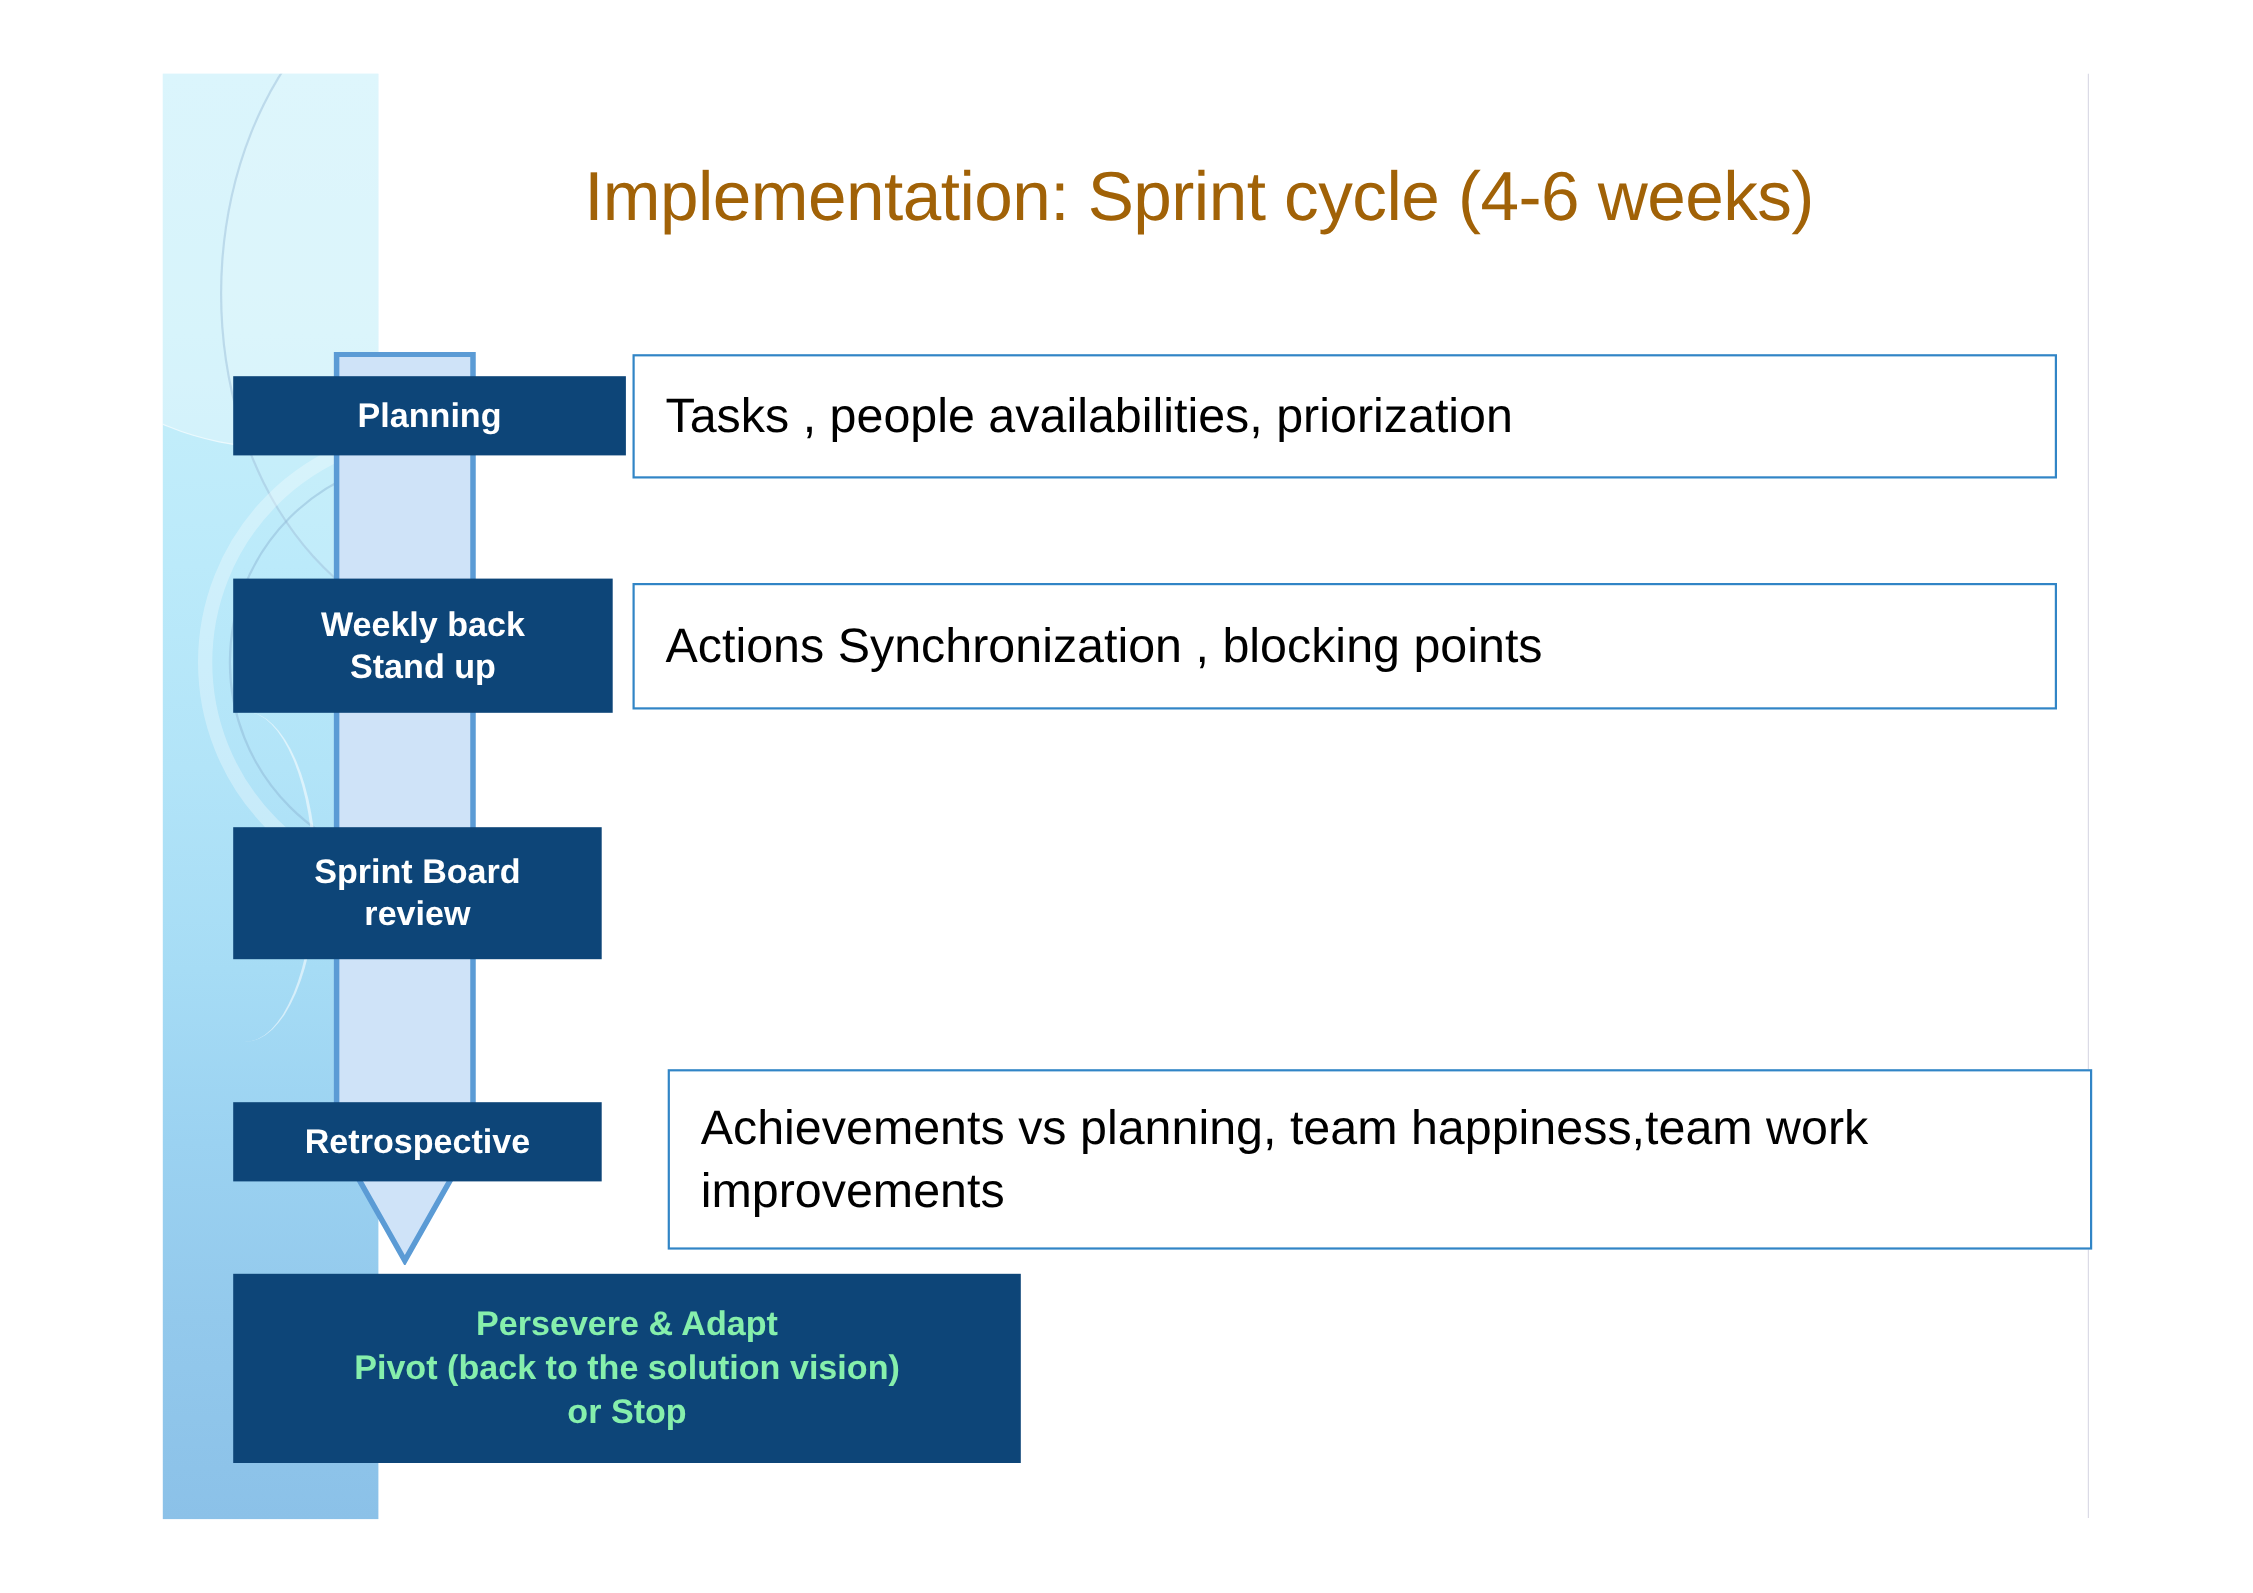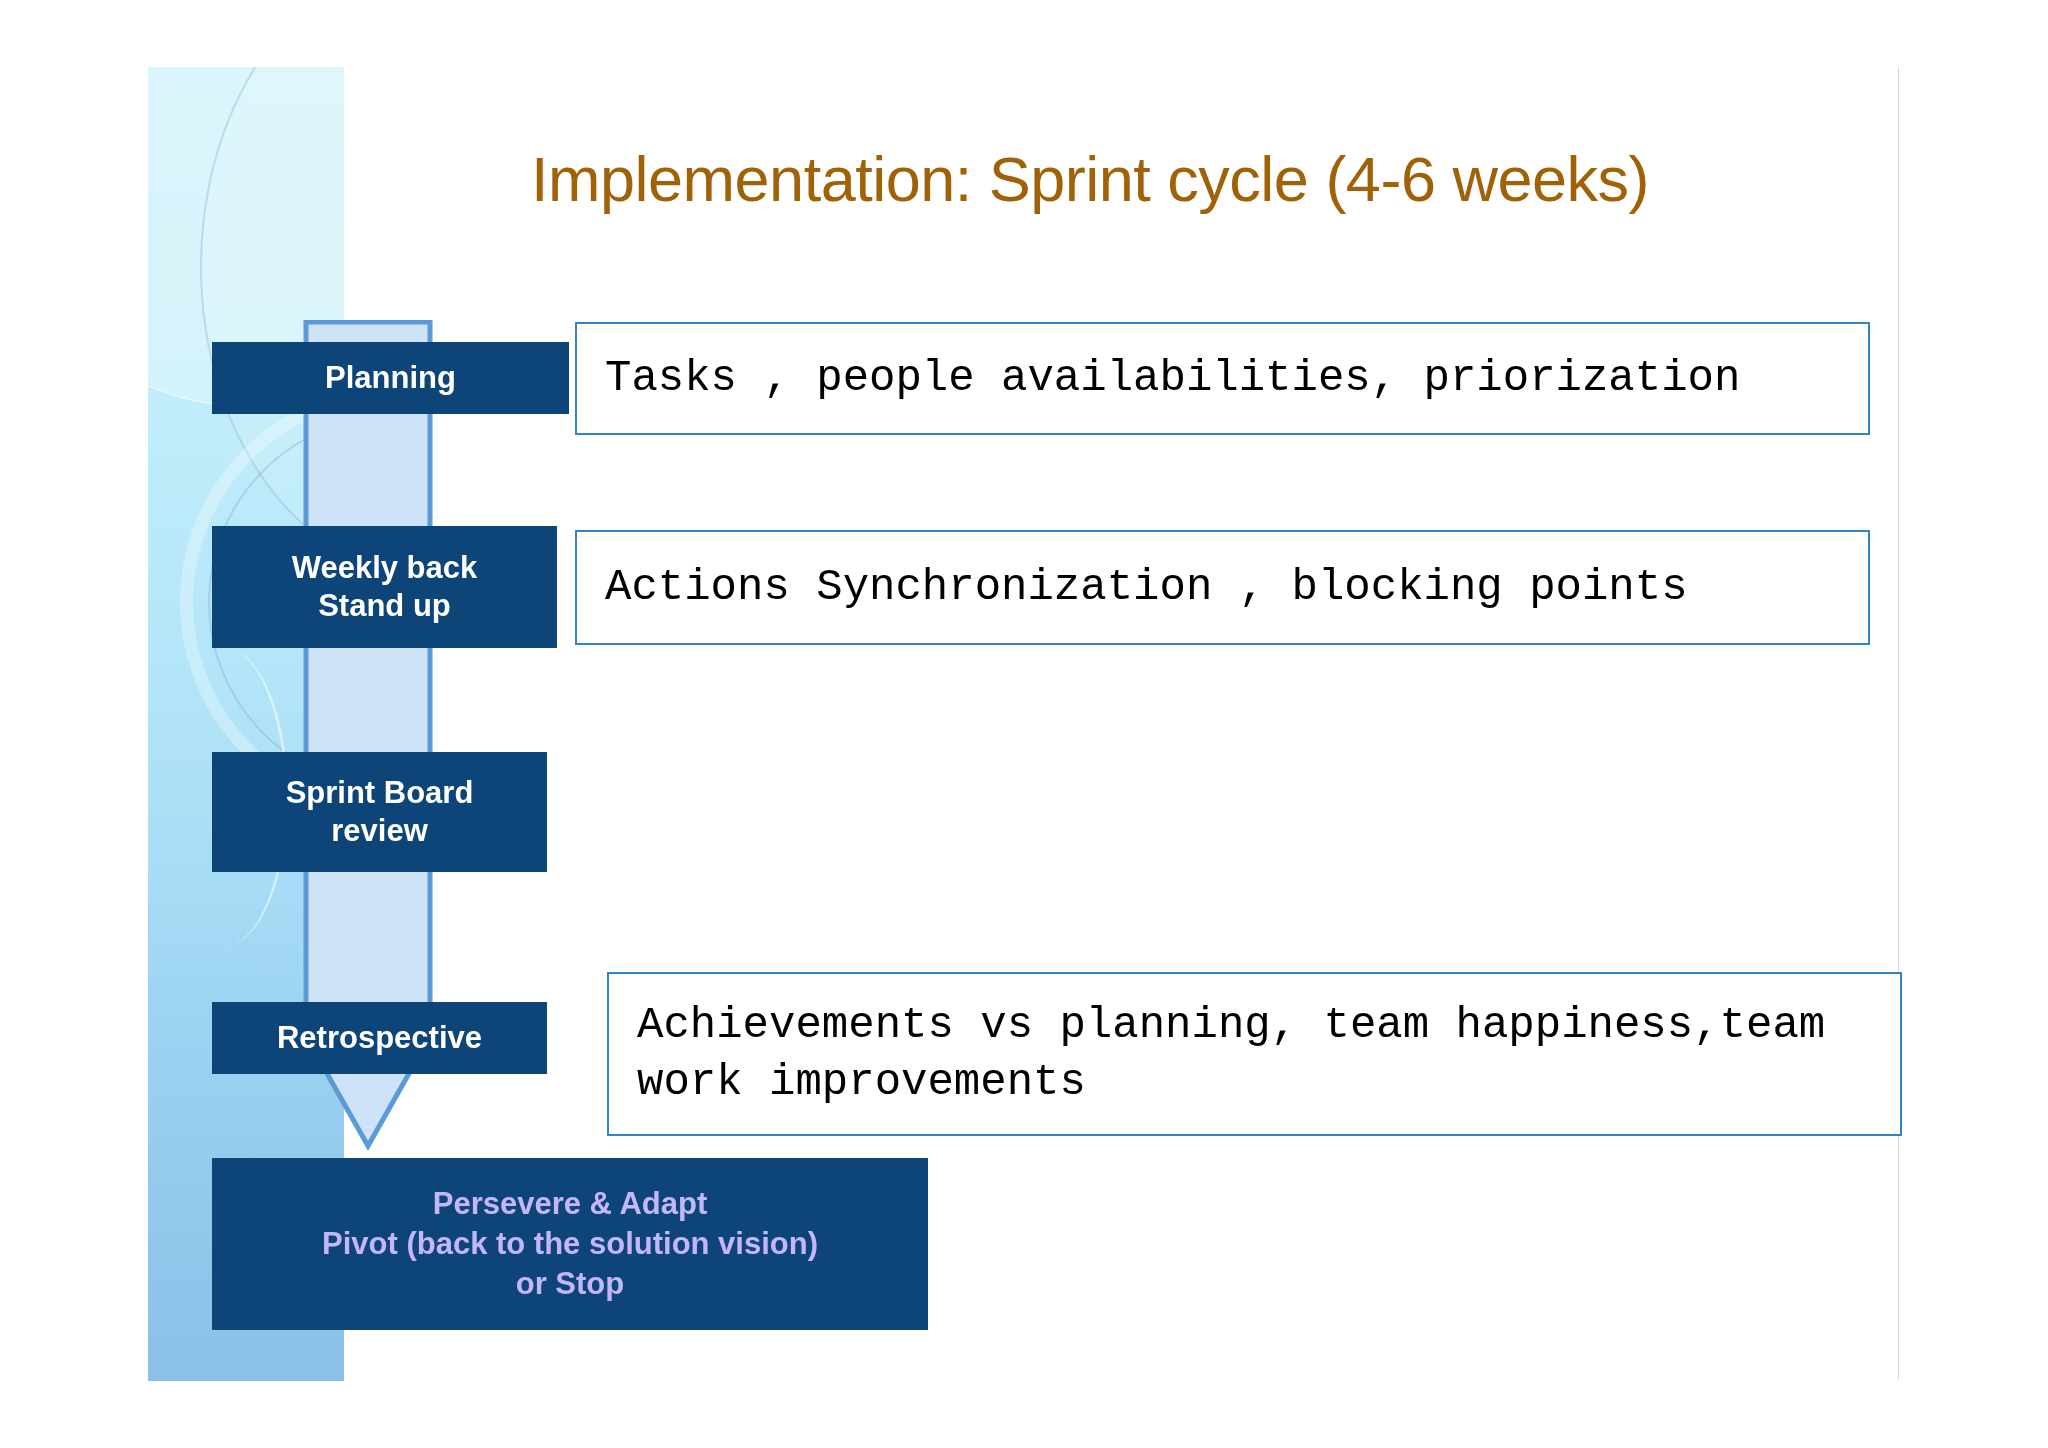--- a/index.html
+++ b/index.html
@@ -149,32 +149,32 @@
     border: 2px solid #3185c6;
     box-sizing: border-box;
     display: flex;
     align-items: center;
     padding: 6px 28px;
   }
   .desc-text {
     font-size: 44px;
     line-height: 1.30;
     color: #000000;
-    font-family: Liberation Mono, monospace;
+    font-family: Liberation Sans, sans-serif;
   }
 
   
   .conclusion-box {
     position: absolute;
     left: 212px;
     top: 1158px;
     width: 716px;
     height: 172px;
     background: #0d4578;
-    color: #c4b5fd;
+    color: #86efac;
     display: flex;
     align-items: center;
     justify-content: center;
     text-align: center;
     box-sizing: border-box;
   }
   .conclusion-text {
     font-size: 31px;
     font-weight: bold;
     line-height: 1.30;

